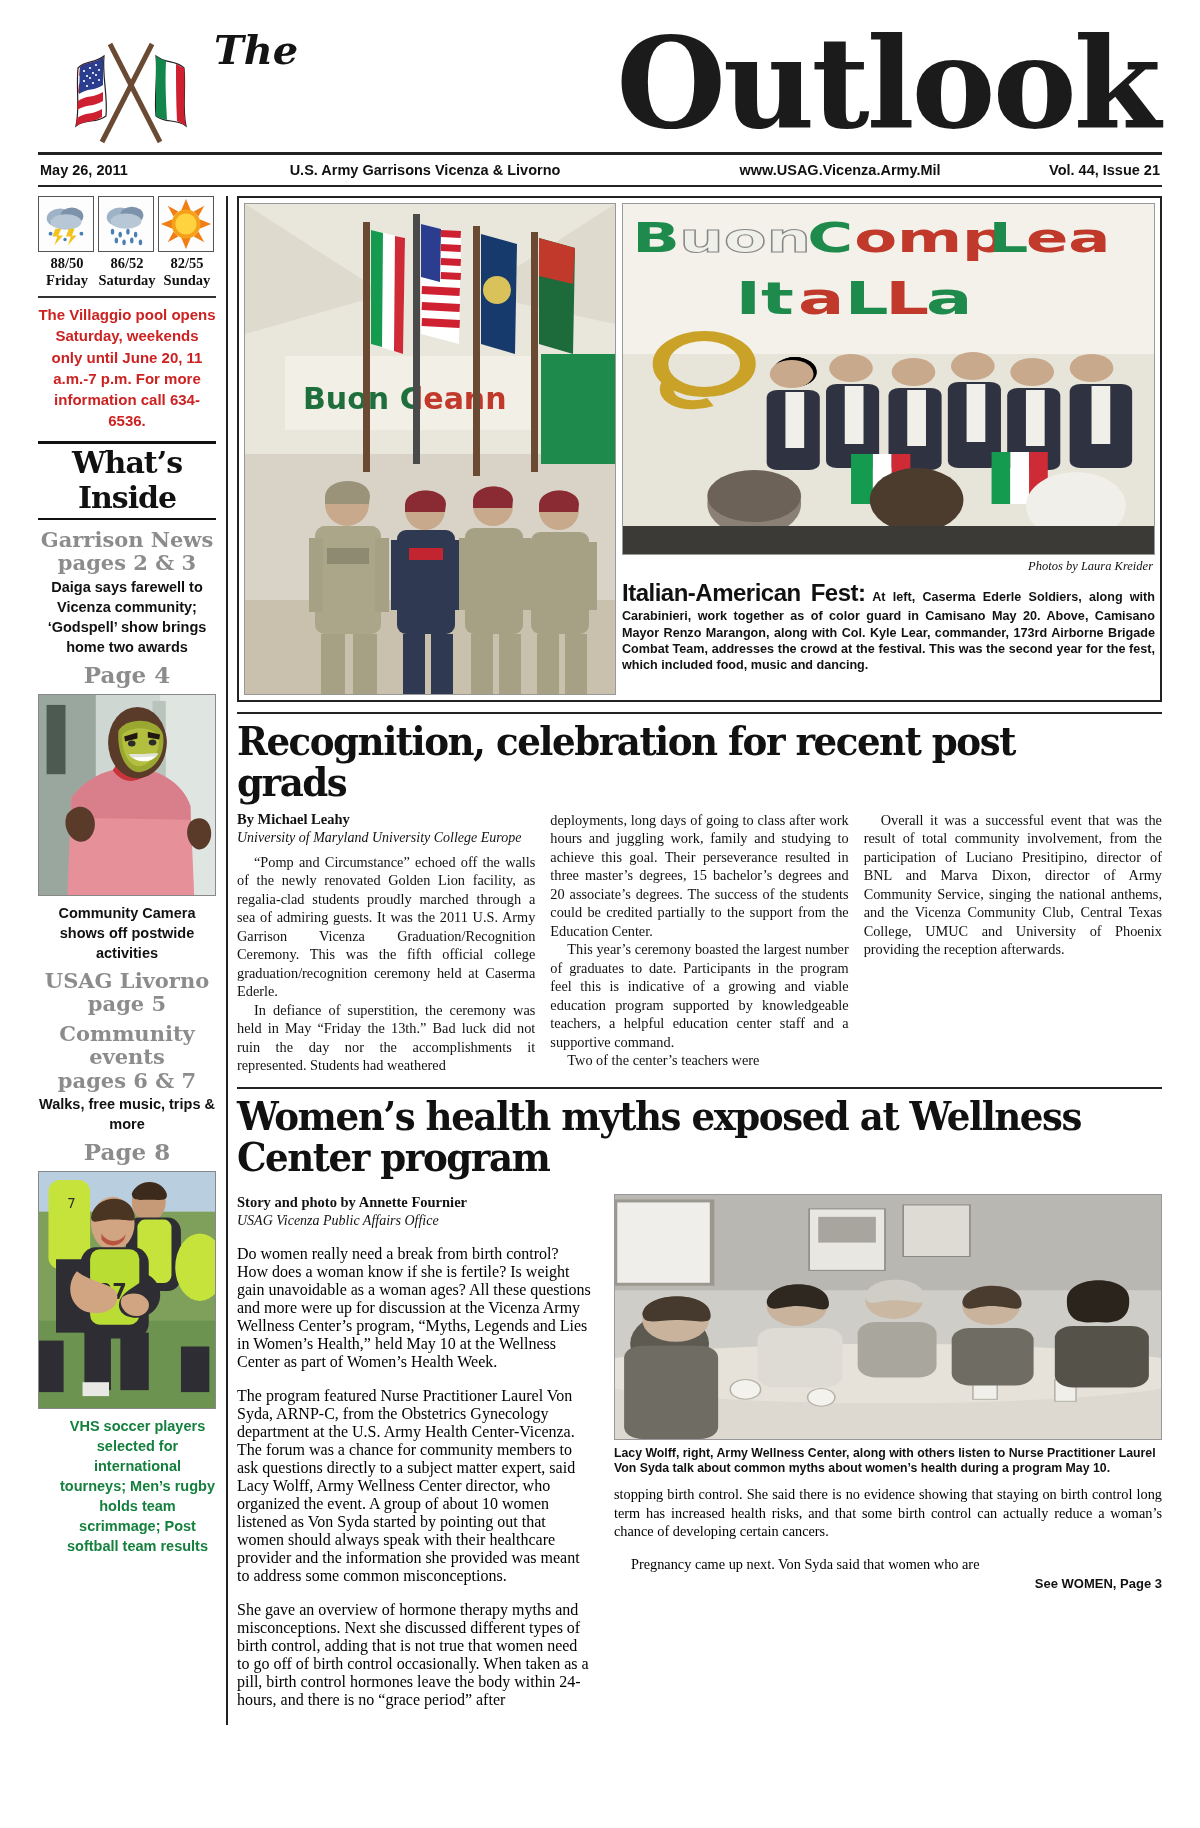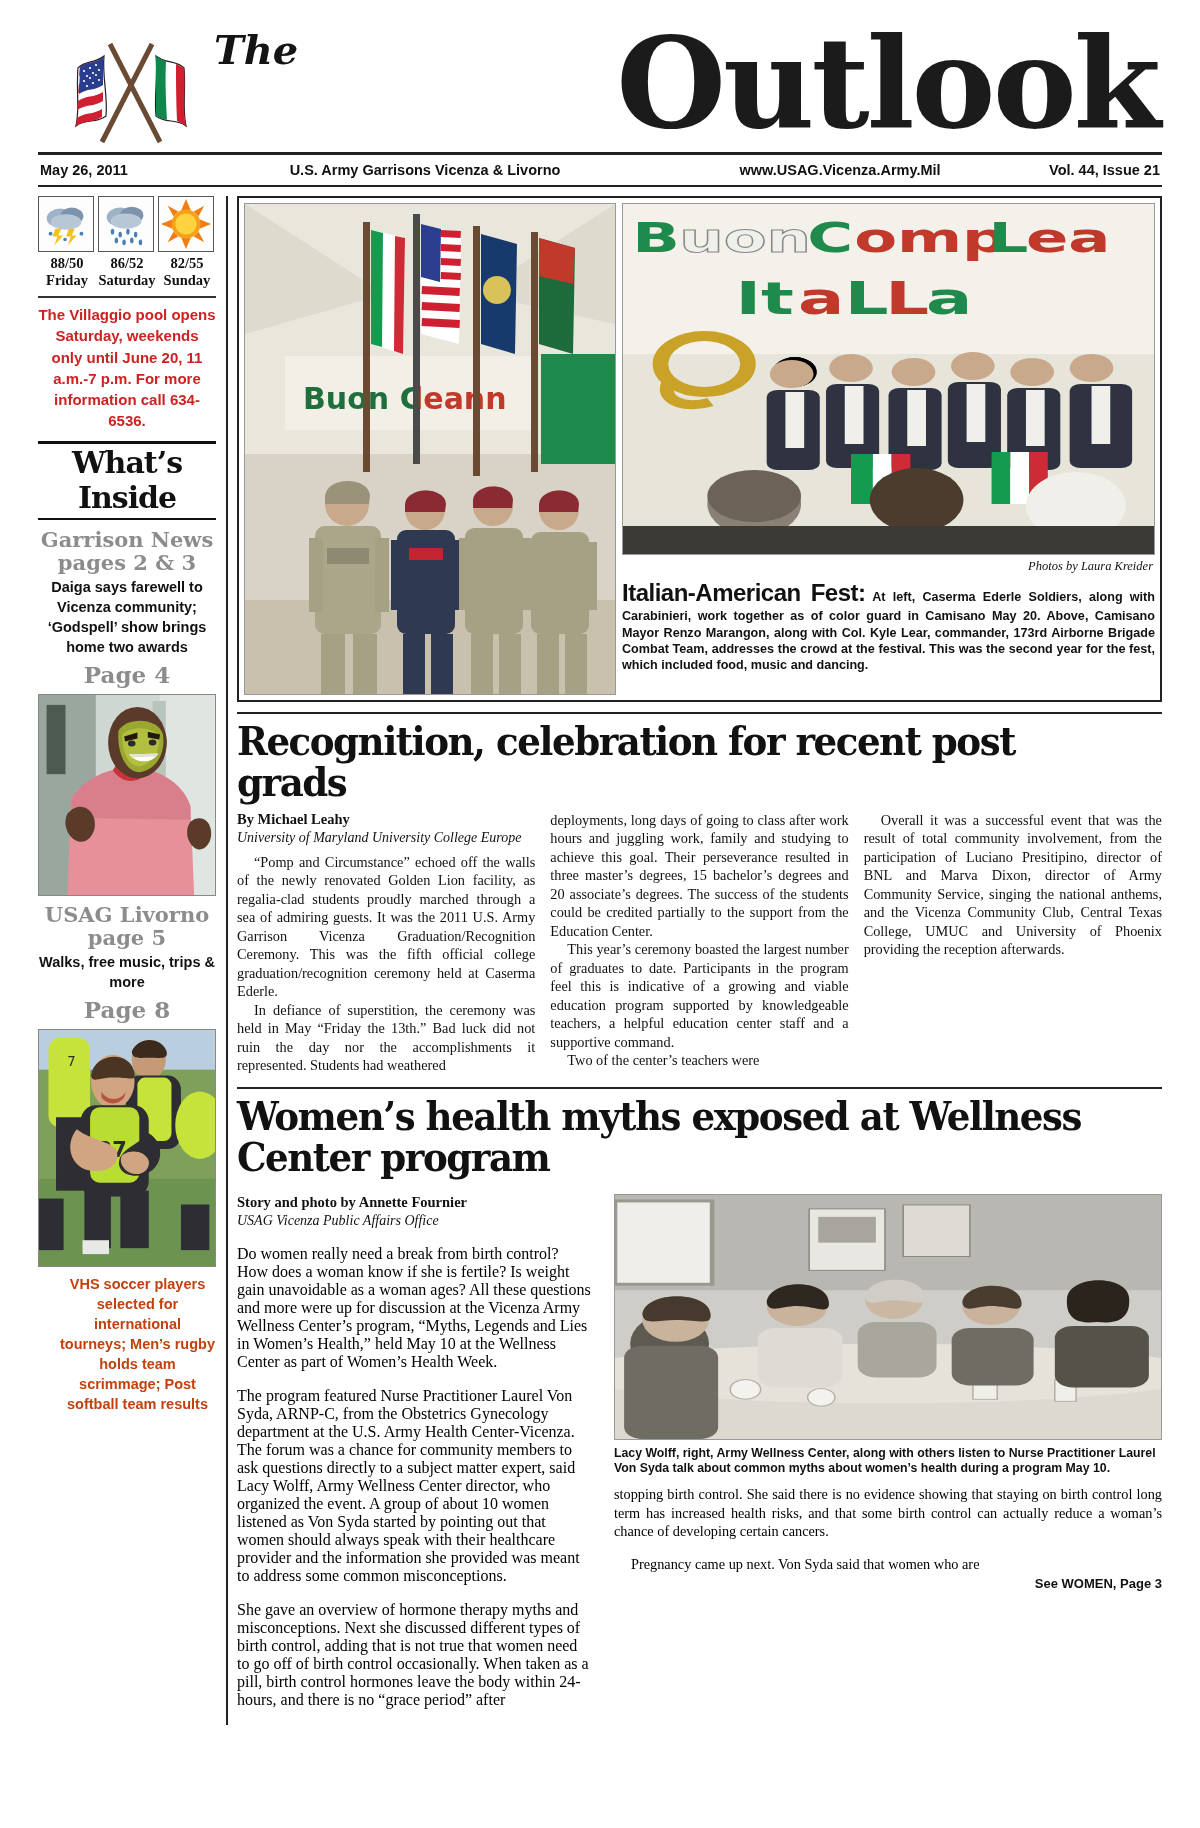--- a/index.html
+++ b/index.html
@@ -132,21 +132,21 @@
   .women-cap{
     font-family:"Liberation Sans",sans-serif;font-weight:bold;font-size:12.3px;
     line-height:1.28;color:#111;margin-top:6px;text-align:left;
   }
   .jump{
     font-family:"Liberation Sans",sans-serif;font-weight:bold;font-size:13px;
     text-align:right;color:#111;margin-top:3px;
   }
   .bot-cap{
     font-family:"Liberation Sans",sans-serif;font-weight:bold;font-size:14.5px;
-    line-height:1.38;text-align:center;color:#c2410c;margin-top:5px;margin-left:21px;
+    line-height:1.38;text-align:center;color:#15803d;margin-top:5px;margin-left:21px;
   }
 </style>
 </head>
 <body>
 
 <div class="page">
 
   <div class="masthead">
     <div class="flags">
       <svg viewBox="0 0 150 112" width="150" height="112">
@@ -294,24 +294,27 @@
           <ellipse cx="98" cy="49" rx="4" ry="3" fill="#2b2b2b"></ellipse>
           <ellipse cx="120" cy="48" rx="4" ry="3" fill="#2b2b2b"></ellipse>
 
           <path d="M95 60 C104 70 120 69 126 59 Z" fill="#ffffff"></path>
           <path d="M95 60 L126 59 L124 62 L98 63 Z" fill="#e2e2d8"></path>
 
           <path d="M30 120 C40 108 54 112 58 124 C62 136 54 150 42 148 C32 146 24 132 30 120 Z" fill="#5a3b2a"></path>
           <path d="M160 128 C170 120 182 126 182 140 C182 152 172 160 164 154 C156 148 154 136 160 128 Z" fill="#5a3b2a"></path>
         </svg>
       </span>
+      <div class="sec-body">Community Camera shows off postwide activities</div>
 
       <div class="sec-head" style="white-space:pre-line;">USAG Livorno
 page 5</div>
 
+      <div class="sec-head" style="white-space:pre-line;">Community events
+pages 6 &amp; 7</div>
       <div class="sec-body">Walks, free music, trips &amp; more</div>
       <div class="pageno">Page 8</div>
 
       <span class="side-photo side-photo2">
         <svg viewBox="0 0 186 238" width="100%" height="100%" preserveAspectRatio="none">
           <rect width="186" height="238" fill="#7fa05a"></rect>
           <rect x="0" y="150" width="186" height="88" fill="#6d9350"></rect>
           <rect x="0" y="0" width="186" height="40" fill="#b9cfe0"></rect>
 
           <rect x="10" y="8" width="44" height="90" rx="12" fill="#c6e33c"></rect>

